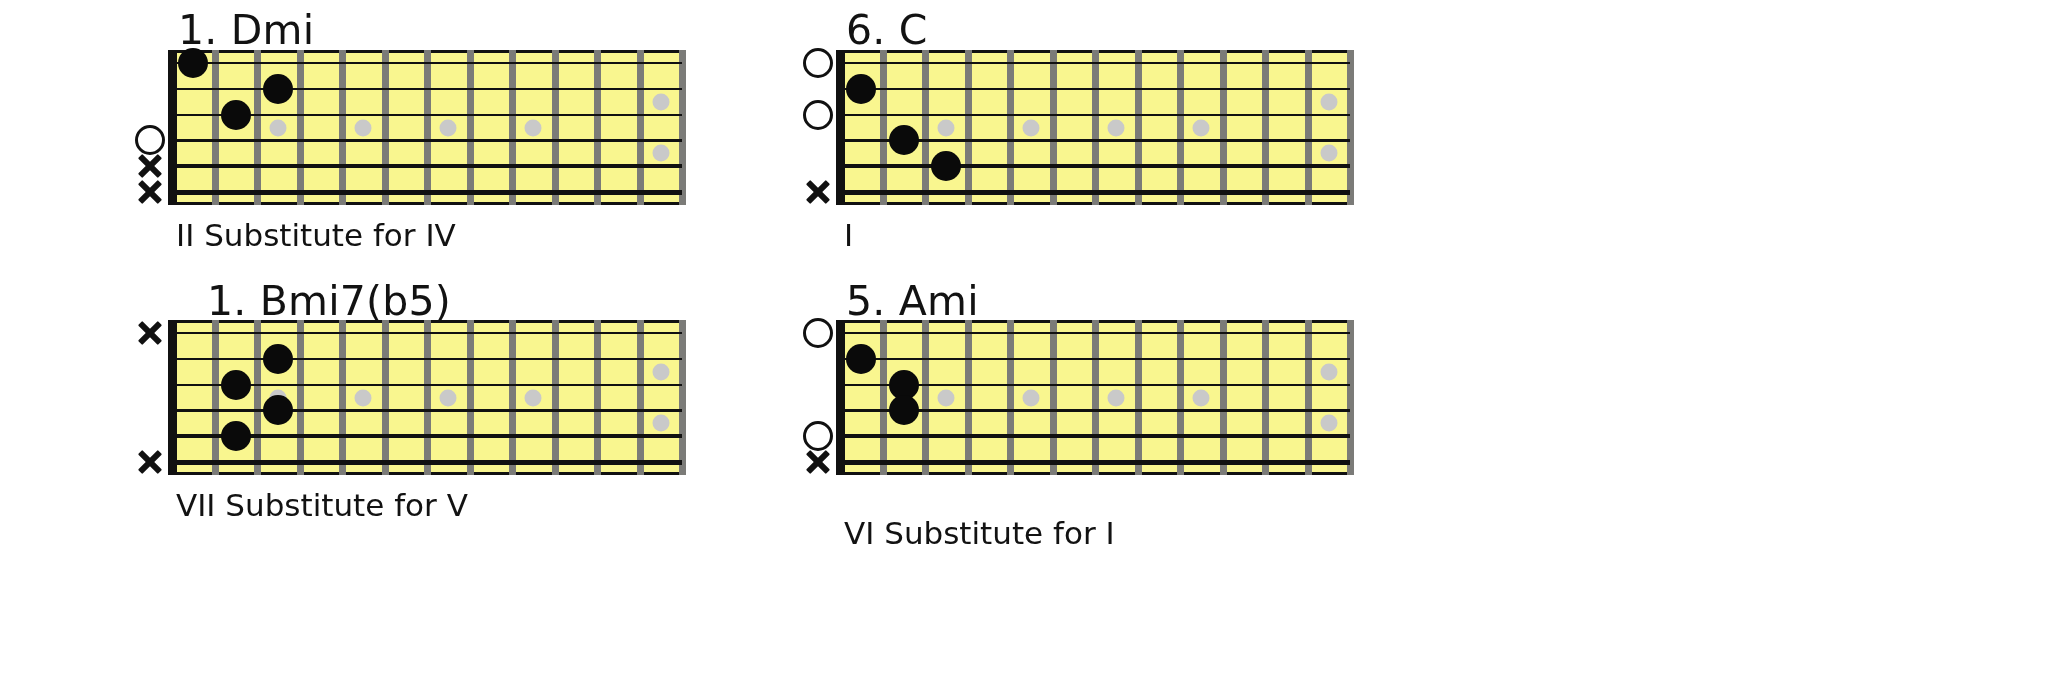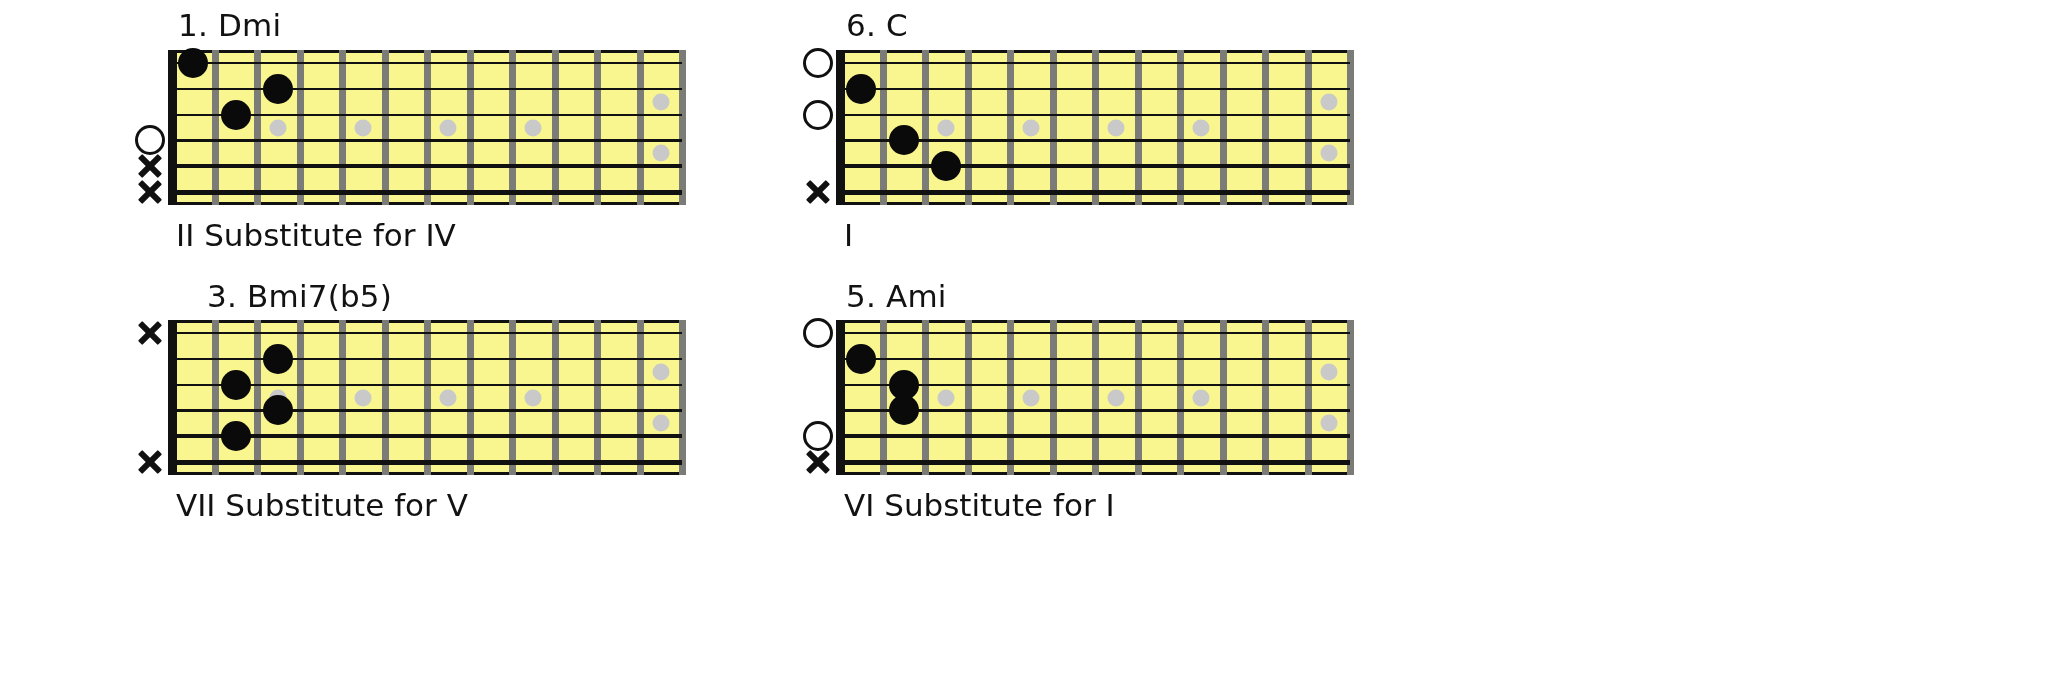--- a/index.html
+++ b/index.html
@@ -11,21 +11,21 @@
     color:#111111;
     overflow:hidden;
     position:relative;
   }
   .sheet{position:relative;width:2048px;height:689px;}
 
   
   .diagram{position:absolute;}
   .dg-title{
     position:absolute;
-    font-size:31px;
+    font-size:41px;
     font-weight:400;
     letter-spacing:.2px;
     white-space:nowrap;
     color:#121212;
     line-height:1;
   }
   .dg-caption{
     position:absolute;
     font-size:31px;
     font-weight:400;
@@ -200,21 +200,21 @@
         <div class="note" style="left: 106.25px; top: 116.25px; width: 30px; height: 30px;"></div>
       </div>
       <div class="open-mark" style="left: 818px; top: 62.9167px; width: 30px; height: 30px;"></div>
       <div class="open-mark" style="left: 818px; top: 114.583px; width: 30px; height: 30px;"></div>
       <div class="mute-mark" style="left: 818px; top: 192.083px; width: 28px; height: 28px;">
         <span class="a"></span>
         <span class="b"></span>
       </div>
     </div>
     <div class="diagram" style="left: 0px; top: 0px;">
-      <div class="dg-title" style="left: 207px; top: 281px;">3. Bmi7(b5)</div>
+      <div class="dg-title" style="left: 207px; top: 281px;">1. Bmi7(b5)</div>
       <div class="dg-caption" style="left: 176px; top: 490px;">VII Substitute for V</div>
       <div class="board" style="left: 172px; top: 320px; width: 510px; height: 155px;">
         <div class="board-edge-top"></div>
         <div class="board-edge-bottom"></div>
         <div class="fret" style="left: 39.5px; height: 155px;"></div>
         <div class="fret" style="left: 82px; height: 155px;"></div>
         <div class="fret" style="left: 124.5px; height: 155px;"></div>
         <div class="fret" style="left: 167px; height: 155px;"></div>
         <div class="fret" style="left: 209.5px; height: 155px;"></div>
         <div class="fret" style="left: 252px; height: 155px;"></div>
@@ -246,21 +246,21 @@
         <span class="a"></span>
         <span class="b"></span>
       </div>
       <div class="mute-mark" style="left: 150px; top: 462.083px; width: 28px; height: 28px;">
         <span class="a"></span>
         <span class="b"></span>
       </div>
     </div>
     <div class="diagram" style="left: 0px; top: 0px;">
       <div class="dg-title" style="left: 846px; top: 281px;">5. Ami</div>
-      <div class="dg-caption" style="left: 844px; top: 490px;">VI Substitute for I</div>
+      <div class="dg-caption" style="left: 844px; top: 518px;">VI Substitute for I</div>
       <div class="board" style="left: 840px; top: 320px; width: 510px; height: 155px;">
         <div class="board-edge-top"></div>
         <div class="board-edge-bottom"></div>
         <div class="fret" style="left: 39.5px; height: 155px;"></div>
         <div class="fret" style="left: 82px; height: 155px;"></div>
         <div class="fret" style="left: 124.5px; height: 155px;"></div>
         <div class="fret" style="left: 167px; height: 155px;"></div>
         <div class="fret" style="left: 209.5px; height: 155px;"></div>
         <div class="fret" style="left: 252px; height: 155px;"></div>
         <div class="fret" style="left: 294.5px; height: 155px;"></div>

